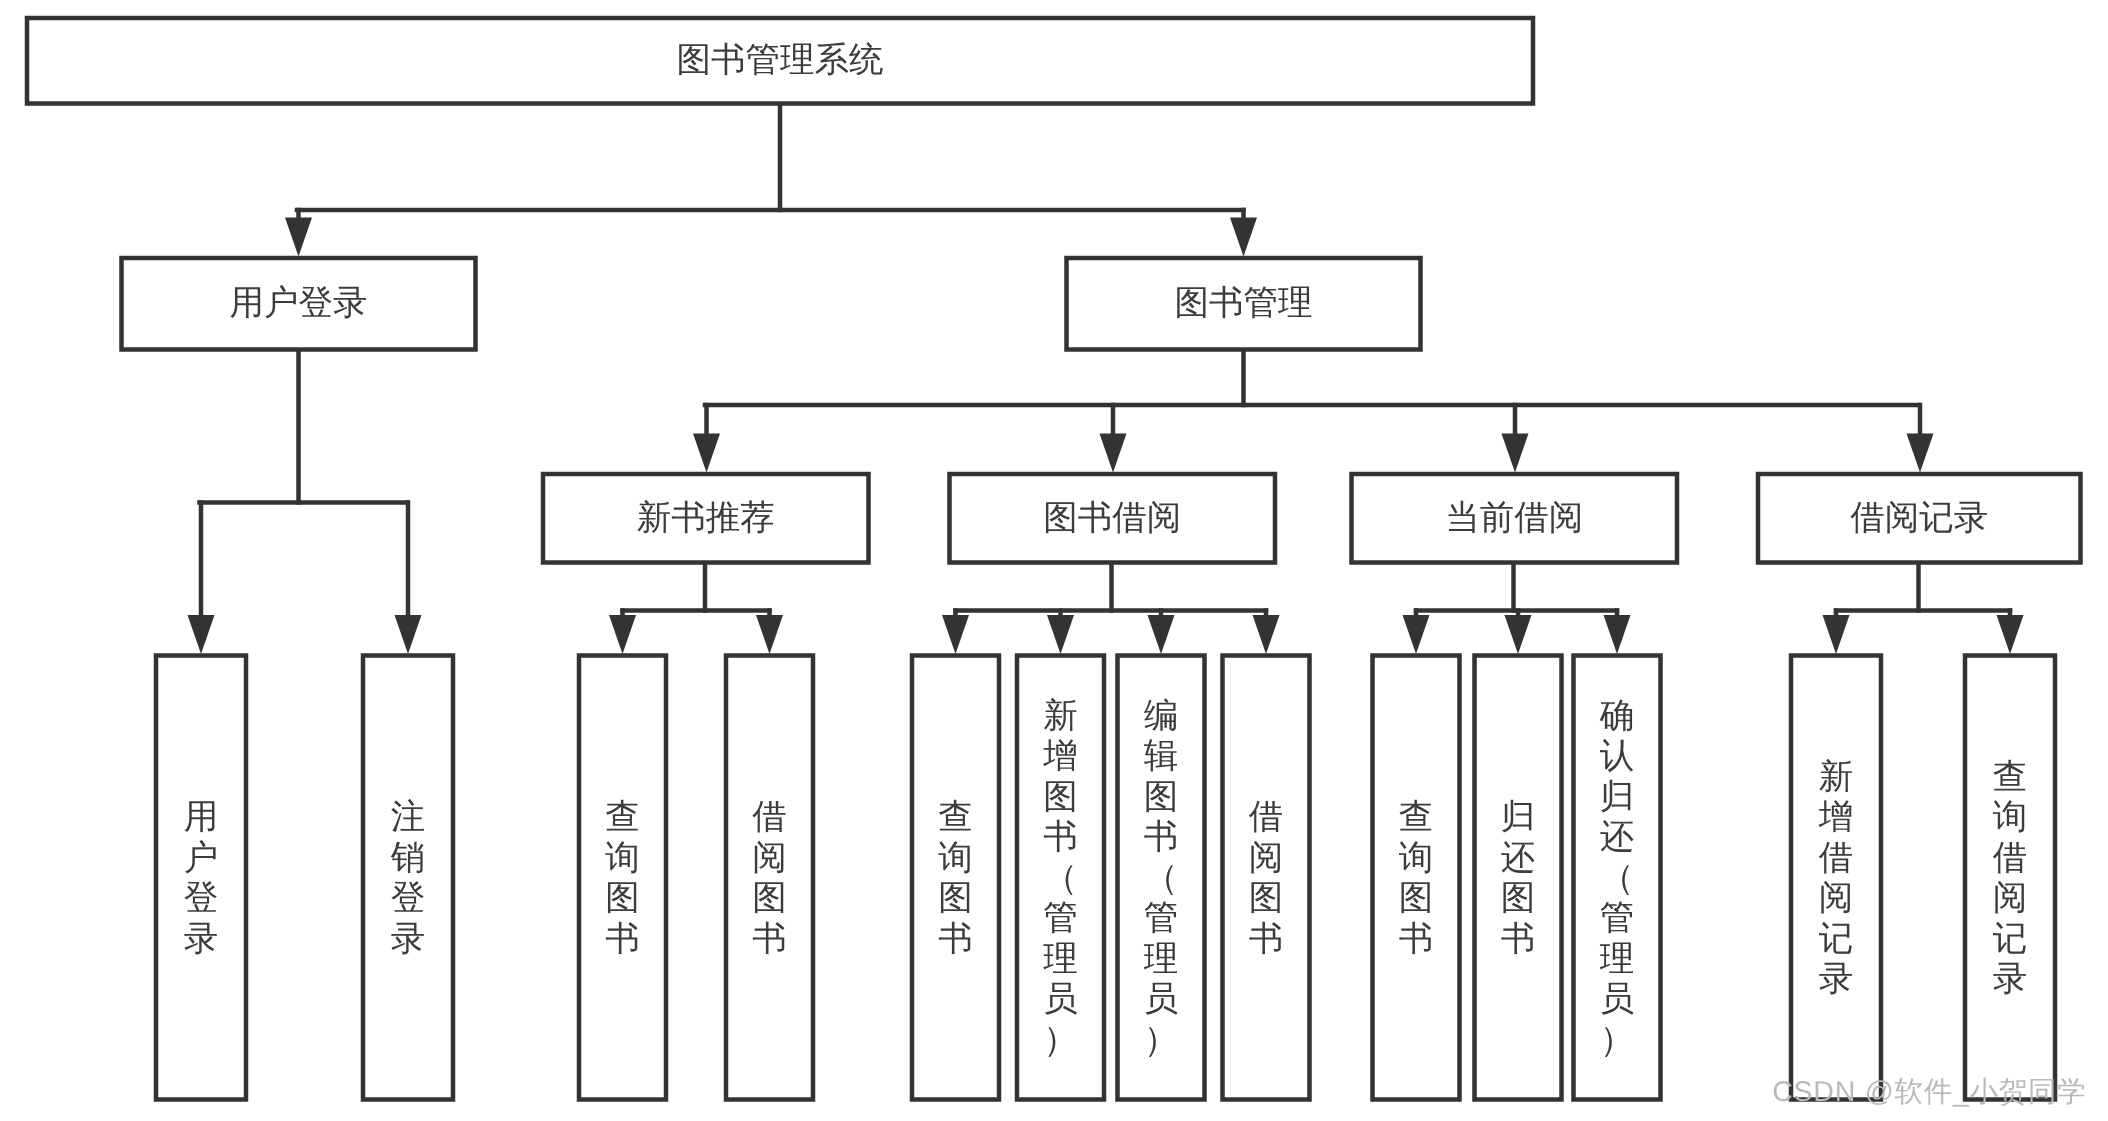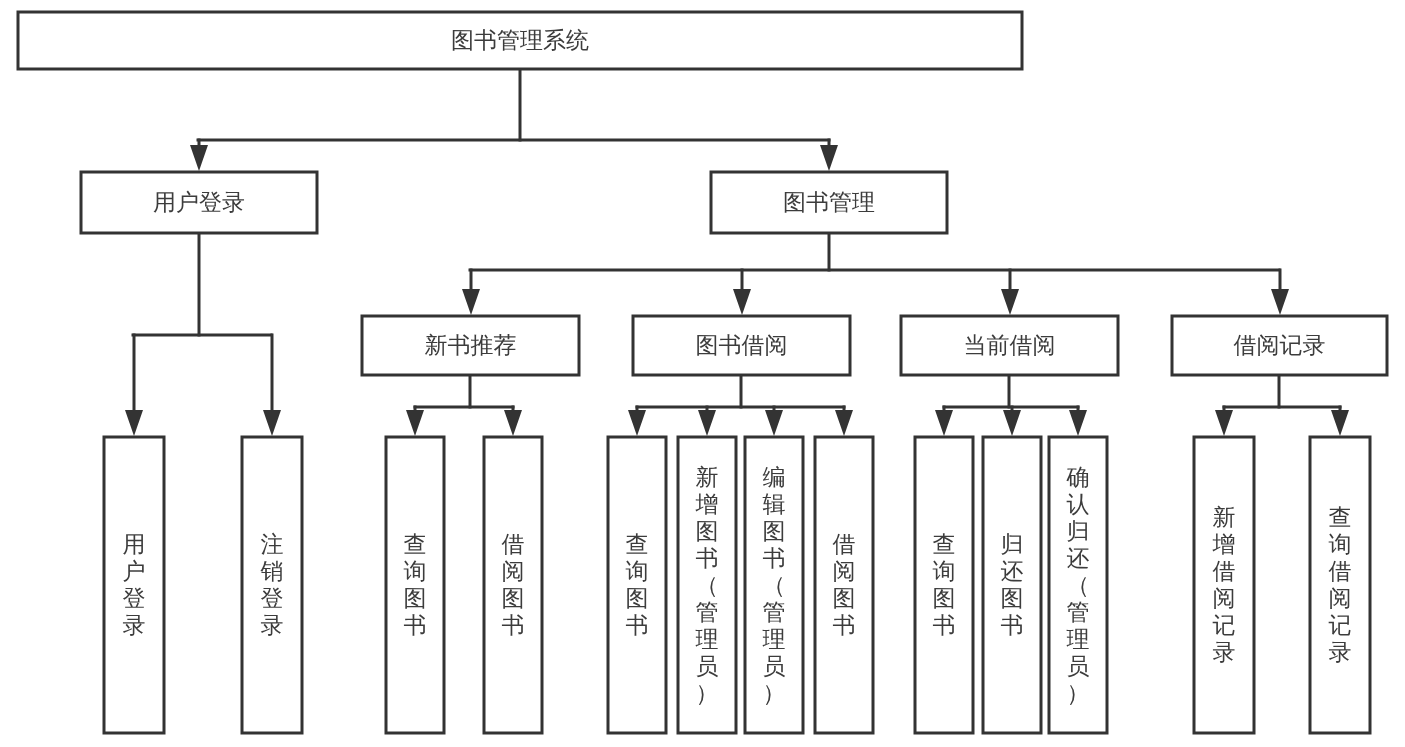--- a/index.html
+++ b/index.html
@@ -200,13 +200,14 @@
         <g>
           <rect x="1194" y="437" width="60" height="296" class="box-rect"></rect>
           <text x="1224" class="node-label-vertical"><tspan x="1224" y="525">新</tspan><tspan x="1224" y="552">增</tspan><tspan x="1224" y="579">借</tspan><tspan x="1224" y="606">阅</tspan><tspan x="1224" y="633">记</tspan><tspan x="1224" y="660">录</tspan></text>
         </g>
         <g>
           <rect x="1310" y="437" width="60" height="296" class="box-rect"></rect>
           <text x="1340" class="node-label-vertical"><tspan x="1340" y="525">查</tspan><tspan x="1340" y="552">询</tspan><tspan x="1340" y="579">借</tspan><tspan x="1340" y="606">阅</tspan><tspan x="1340" y="633">记</tspan><tspan x="1340" y="660">录</tspan></text>
         </g>
       </g>
     </svg>
+  <div class="watermark">CSDN @软件_小贺同学</div>
 </div>
 
 </body></html>

